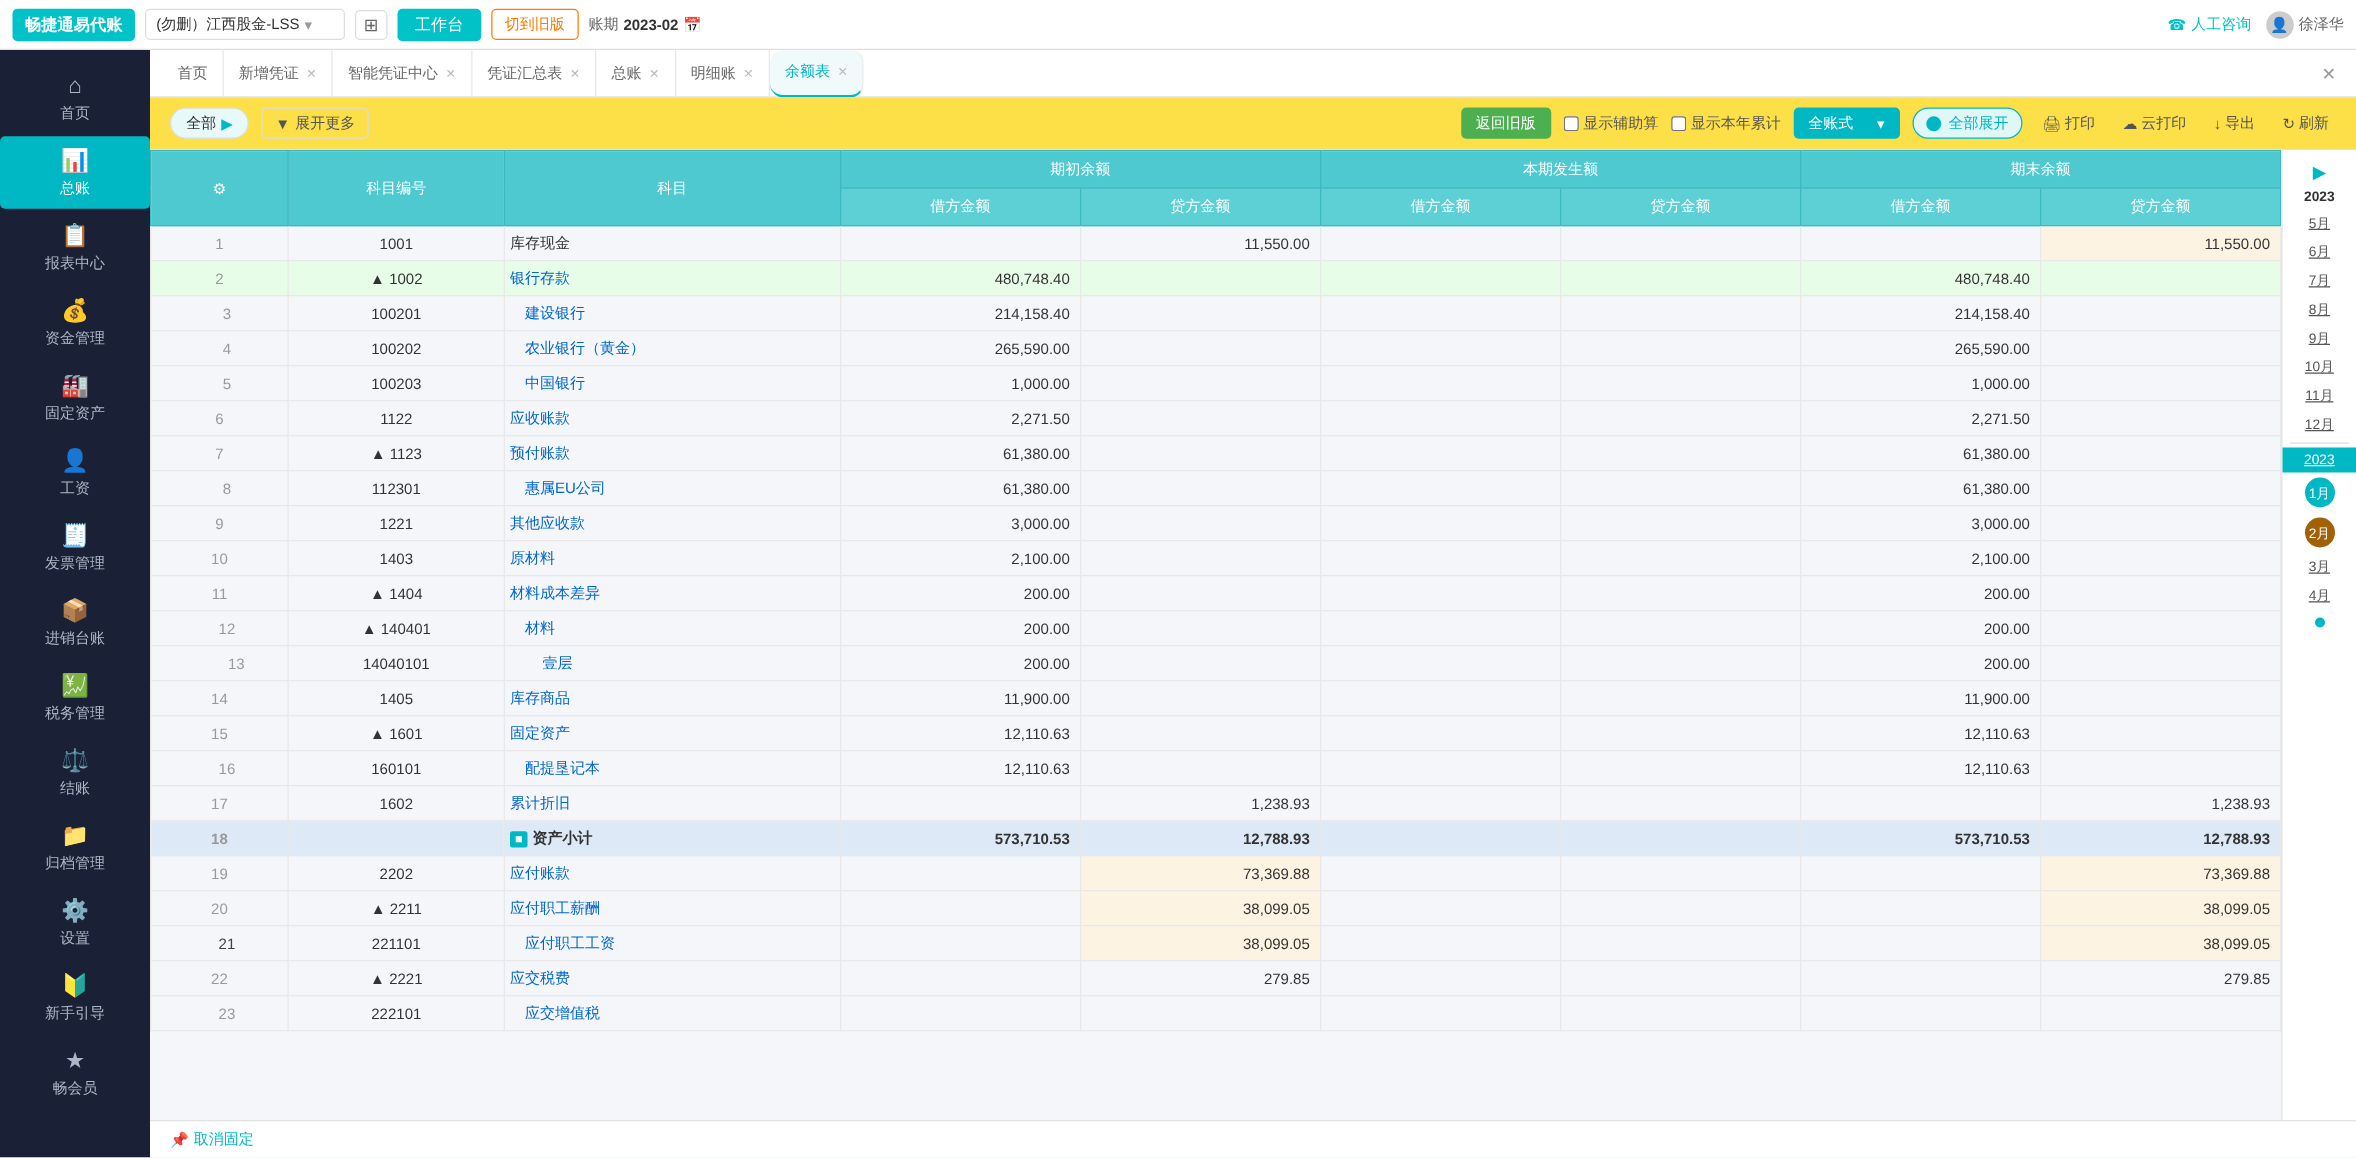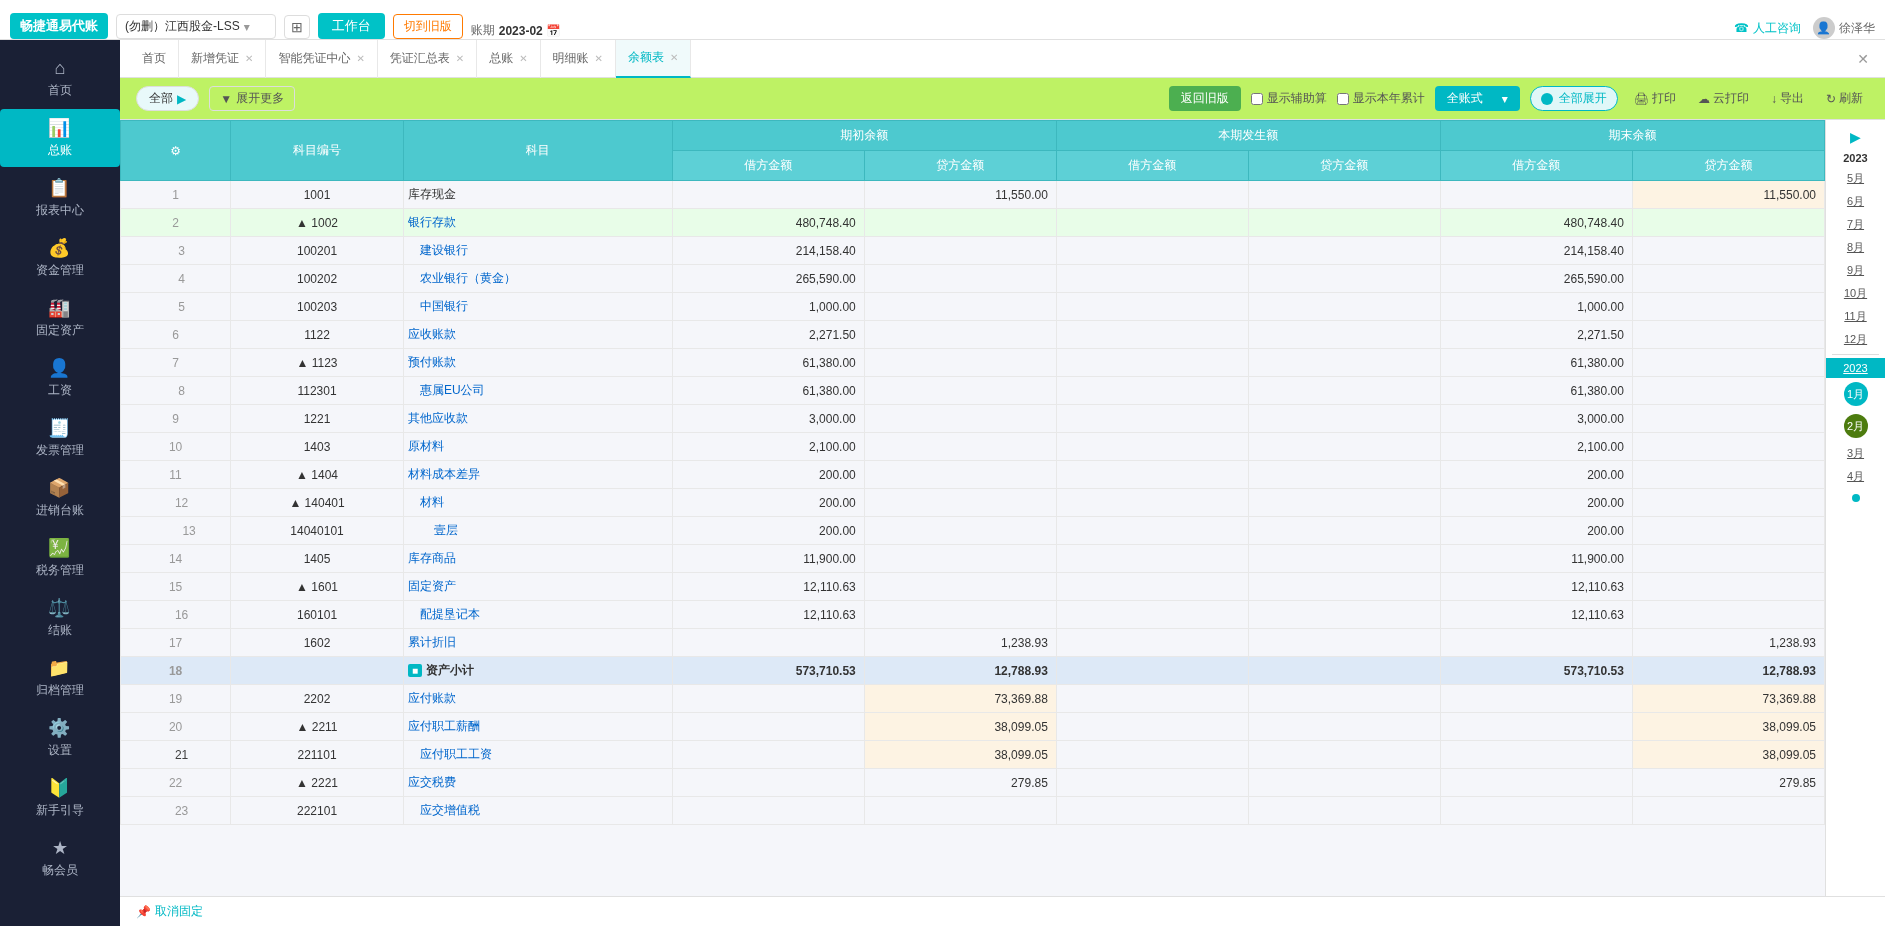--- a/index.html
+++ b/index.html
@@ -1,19 +1,19 @@
 <!DOCTYPE html>
 <html><head>
   <meta charset="utf-8">
   <style>
     * { box-sizing: border-box; margin: 0; padding: 0; }
     body { font-family: 'Microsoft YaHei', Arial, sans-serif; font-size: 12px; background: #f0f2f5; color: #333; overflow: hidden; height: 926px; }
 
     
-    .top-bar { height: 40px; background: #fff; display: flex; align-items: flex-end; padding: 0 10px; border-bottom: 1px solid #e0e0e0; gap: 8px; }
+    .top-bar { height: 40px; background: #fff; display: flex; align-items: center; padding: 0 10px; border-bottom: 1px solid #e0e0e0; gap: 8px; }
     .app-logo { background: #00c2c7; color: #fff; padding: 4px 10px; border-radius: 4px; font-size: 13px; font-weight: bold; white-space: nowrap; }
     .company-selector { display: flex; align-items: center; border: 1px solid #ddd; border-radius: 4px; padding: 3px 8px; background: #fff; gap: 4px; cursor: pointer; font-size: 12px; min-width: 160px; }
     .company-selector .arrow { color: #999; }
     .icon-btn { border: 1px solid #ddd; border-radius: 4px; padding: 3px 6px; cursor: pointer; background: #fff; font-size: 14px; color: #666; }
     .workbench-btn { background: #00c2c7; color: #fff; border: none; border-radius: 4px; padding: 4px 14px; cursor: pointer; font-size: 13px; }
     .switch-btn { border: 1px solid #ff7a00; color: #ff7a00; background: #fff; border-radius: 4px; padding: 3px 10px; cursor: pointer; font-size: 12px; }
     .period-label { font-size: 12px; color: #666; display: flex; align-items: center; gap: 4px; }
     .top-bar-right { margin-left: auto; display: flex; align-items: center; gap: 12px; color: #666; font-size: 12px; }
     .user-service { display: flex; align-items: center; gap: 4px; cursor: pointer; color: #00c2c7; }
 
@@ -25,26 +25,26 @@
     .sidebar-item { display: flex; flex-direction: column; align-items: center; padding: 8px 0; width: 100%; cursor: pointer; color: #adb5c6; font-size: 12px; gap: 3px; border-radius: 4px; }
     .sidebar-item.active { background: #00b8c4; color: #fff; }
     .sidebar-icon { font-size: 18px; }
 
     
     .content-area { flex: 1; display: flex; flex-direction: column; overflow: hidden; background: #f5f6fa; }
 
     
     .tab-bar { display: flex; align-items: center; background: #fff; border-bottom: 1px solid #e0e0e0; height: 38px; padding: 0 10px; gap: 0; }
     .tab { display: flex; align-items: center; padding: 0 12px; height: 38px; border-right: 1px solid #e8e8e8; cursor: pointer; color: #666; font-size: 12px; gap: 4px; white-space: nowrap; }
-    .tab.active { color: #00b8c4; border-bottom: 2px solid #00b8c4; background: #f0fafb; }
+    .tab.active { color: #00b8c4; border-bottom: 2px solid #00b8c4; background: #f0fafb; border-radius: 11px; }
     .tab .close-x { color: #bbb; font-size: 10px; cursor: pointer; margin-left: 2px; }
     .tab-close-all { margin-left: auto; cursor: pointer; color: #999; font-size: 14px; padding: 0 6px; }
 
     
-    .toolbar { display: flex; align-items: center; padding: 8px 16px; background: #bef264; border-bottom: 1px solid #e0e0e0; gap: 10px; flex-wrap: wrap; }
+    .toolbar { display: flex; align-items: center; padding: 8px 16px; background: #fde047; border-bottom: 1px solid #e0e0e0; gap: 10px; flex-wrap: wrap; }
     .all-btn { display: flex; align-items: center; gap: 4px; border: 1px solid #ddd; border-radius: 16px; padding: 3px 12px; cursor: pointer; background: #e8f9fa; color: #333; font-size: 12px; }
     .all-btn .arrow-right { color: #00b8c4; }
     .expand-btn { display: flex; align-items: center; gap: 4px; cursor: pointer; color: #555; font-size: 12px; border: 1px solid #ddd; border-radius: 4px; padding: 3px 10px; }
     .toolbar-right { margin-left: auto; display: flex; align-items: center; gap: 10px; }
     .return-old-btn { background: #4caf50; color: #fff; border: none; border-radius: 4px; padding: 4px 12px; cursor: pointer; font-size: 12px; }
     .checkbox-label { display: flex; align-items: center; gap: 4px; font-size: 12px; color: #555; cursor: pointer; }
     .full-style-btn { background: #00b8c4; color: #fff; border: none; border-radius: 4px; padding: 4px 12px; cursor: pointer; font-size: 12px; display: flex; align-items: center; gap: 19px; }
     .toggle-btn { display: flex; align-items: center; gap: 6px; background: #e0f7f8; border: 1px solid #00b8c4; border-radius: 14px; padding: 3px 10px; cursor: pointer; font-size: 12px; color: #00b8c4; }
     .toggle-circle { width: 12px; height: 12px; border-radius: 50%; background: #00b8c4; display: inline-block; }
     .action-btn { display: flex; align-items: center; gap: 3px; cursor: pointer; color: #555; font-size: 12px; padding: 3px 6px; }
@@ -541,21 +541,21 @@
         <div class="month-item">6月</div>
         <div class="month-item">7月</div>
         <div class="month-item">8月</div>
         <div class="month-item">9月</div>
         <div class="month-item">10月</div>
         <div class="month-item">11月</div>
         <div class="month-item">12月</div>
         <div style="height:1px;background:#ddd;width:80%;margin:3px auto;"></div>
         <div class="month-item current-year">2023</div>
         <div class="month-circle">1月</div>
-        <div class="month-circle" style="background:#4d7c0f;">2月</div>
+        <div class="month-circle" style="background:#a16207;">2月</div>
         <div class="month-item">3月</div>
         <div class="month-item">4月</div>
         <div style="margin-top:4px;">
           <div style="width:8px;height:8px;border-radius:50%;background:#00b8c4;margin:2px auto;"></div>
         </div>
       </div>
     </div>
 
     <div class="bottom-bar">
       <div class="bottom-bar-btn">

